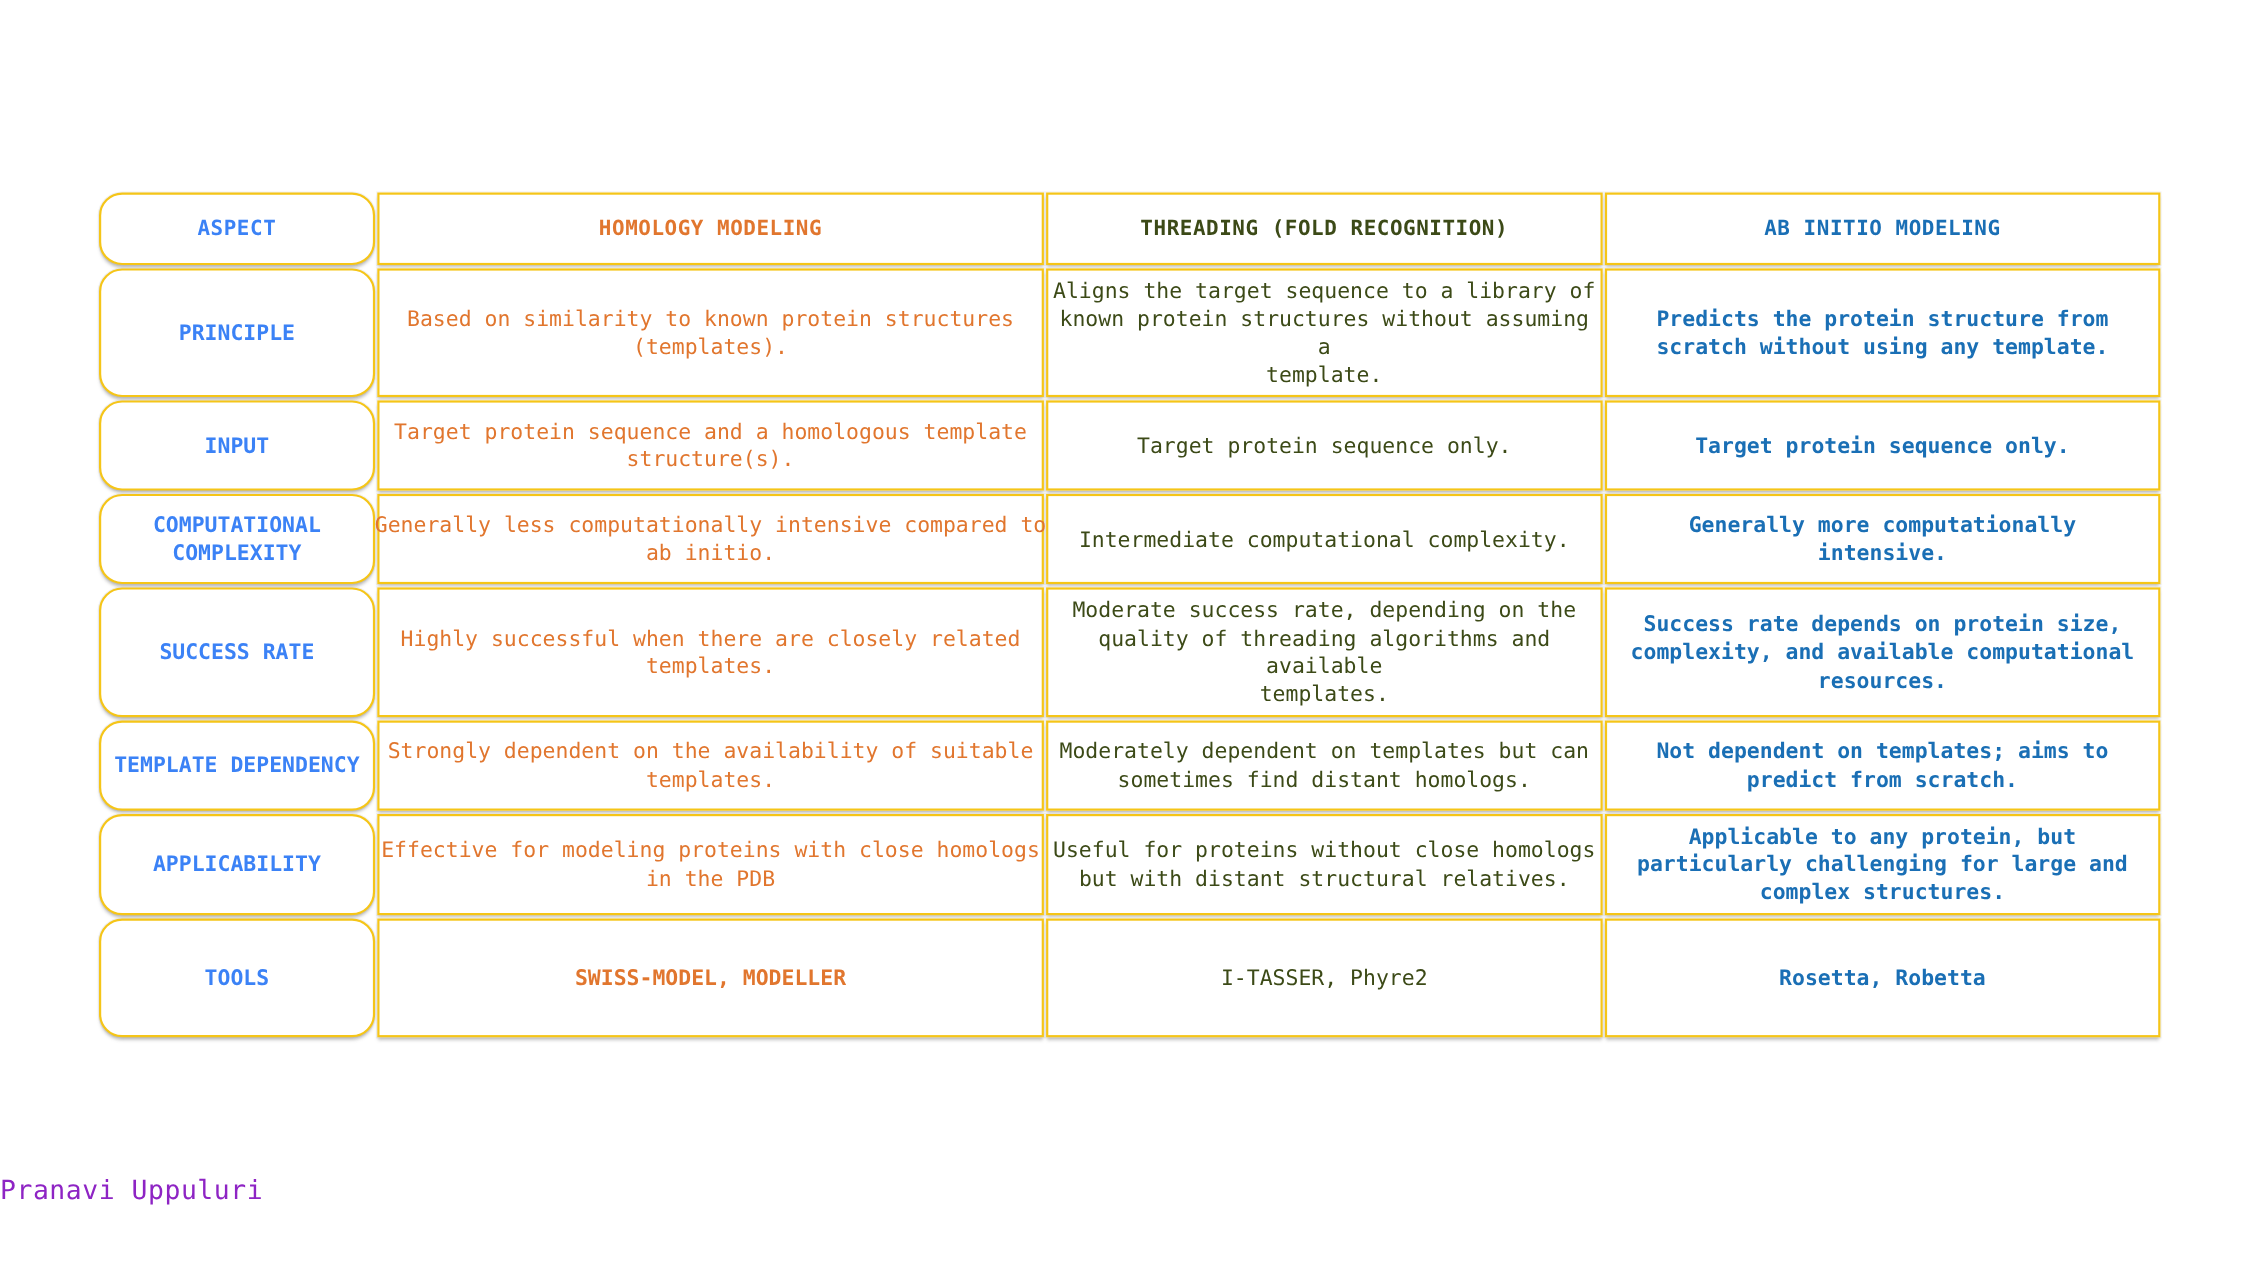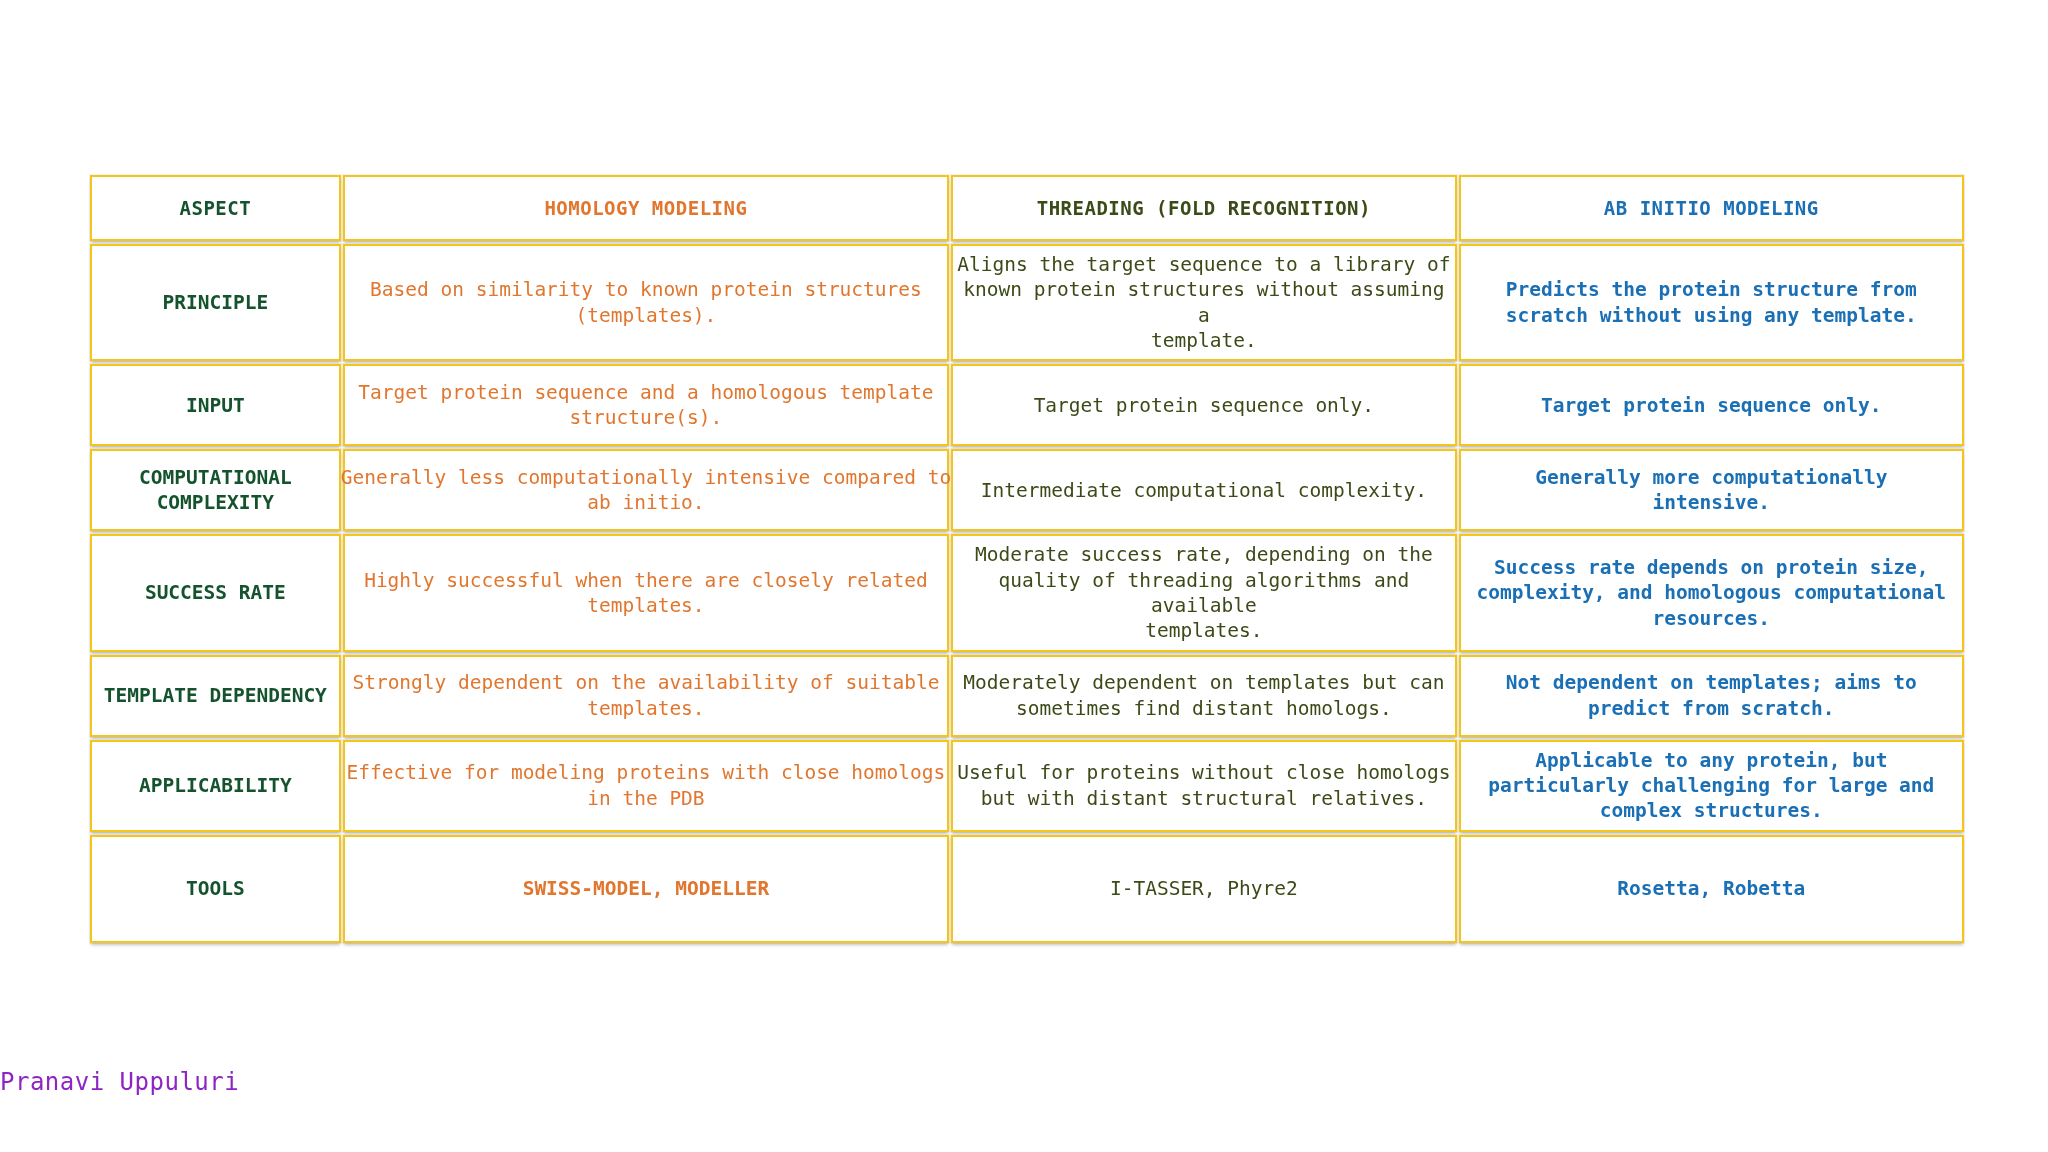--- a/index.html
+++ b/index.html
@@ -51,21 +51,21 @@
     font-size: 19px;
     letter-spacing: 0.5px;
   }
 
   
   .body-row td { height: 66px; font-size: 19.5px; }
   .row-tall td { height: 88px; }
   .row-tools td { height: 92px; margin-left: 32px; }
 
   
-  .c-aspect   { color: #14532d; font-weight: bold; }
+  .c-aspect   { color: #3b82f6; font-weight: bold; border-radius: 21px; }
   .c-homology { color: #e1762e; }
   .c-thread   { color: #3c4a17; }
   .c-abinitio { color: #1a6fb5; font-weight: bold; }
 
   .hdr .c-homology { font-weight: bold; }
   .hdr .c-thread   { font-weight: bold; }
   .hdr .c-abinitio { font-weight: bold; margin-top: 27px; }
 
   .c-homology.strong { font-weight: bold; }
 
@@ -138,21 +138,21 @@
     </tr>
 
     <tr class="body-row row-tall">
       <td class="c-aspect">SUCCESS RATE</td>
       <td class="c-homology">Highly successful when there are closely related
 templates.</td>
       <td class="c-thread overflow"><span>Moderate success rate, depending on the
 quality of threading algorithms and available
 templates.</span></td>
       <td class="c-abinitio overflow"><span>Success rate depends on protein size,
-complexity, and homologous computational
+complexity, and available computational
 resources.</span></td>
     </tr>
 
     <tr class="body-row">
       <td class="c-aspect">TEMPLATE DEPENDENCY</td>
       <td class="c-homology overflow"><span>Strongly dependent on the availability of suitable
 templates.</span></td>
       <td class="c-thread">Moderately dependent on templates but can
 sometimes find distant homologs.</td>
       <td class="c-abinitio">Not dependent on templates; aims to

